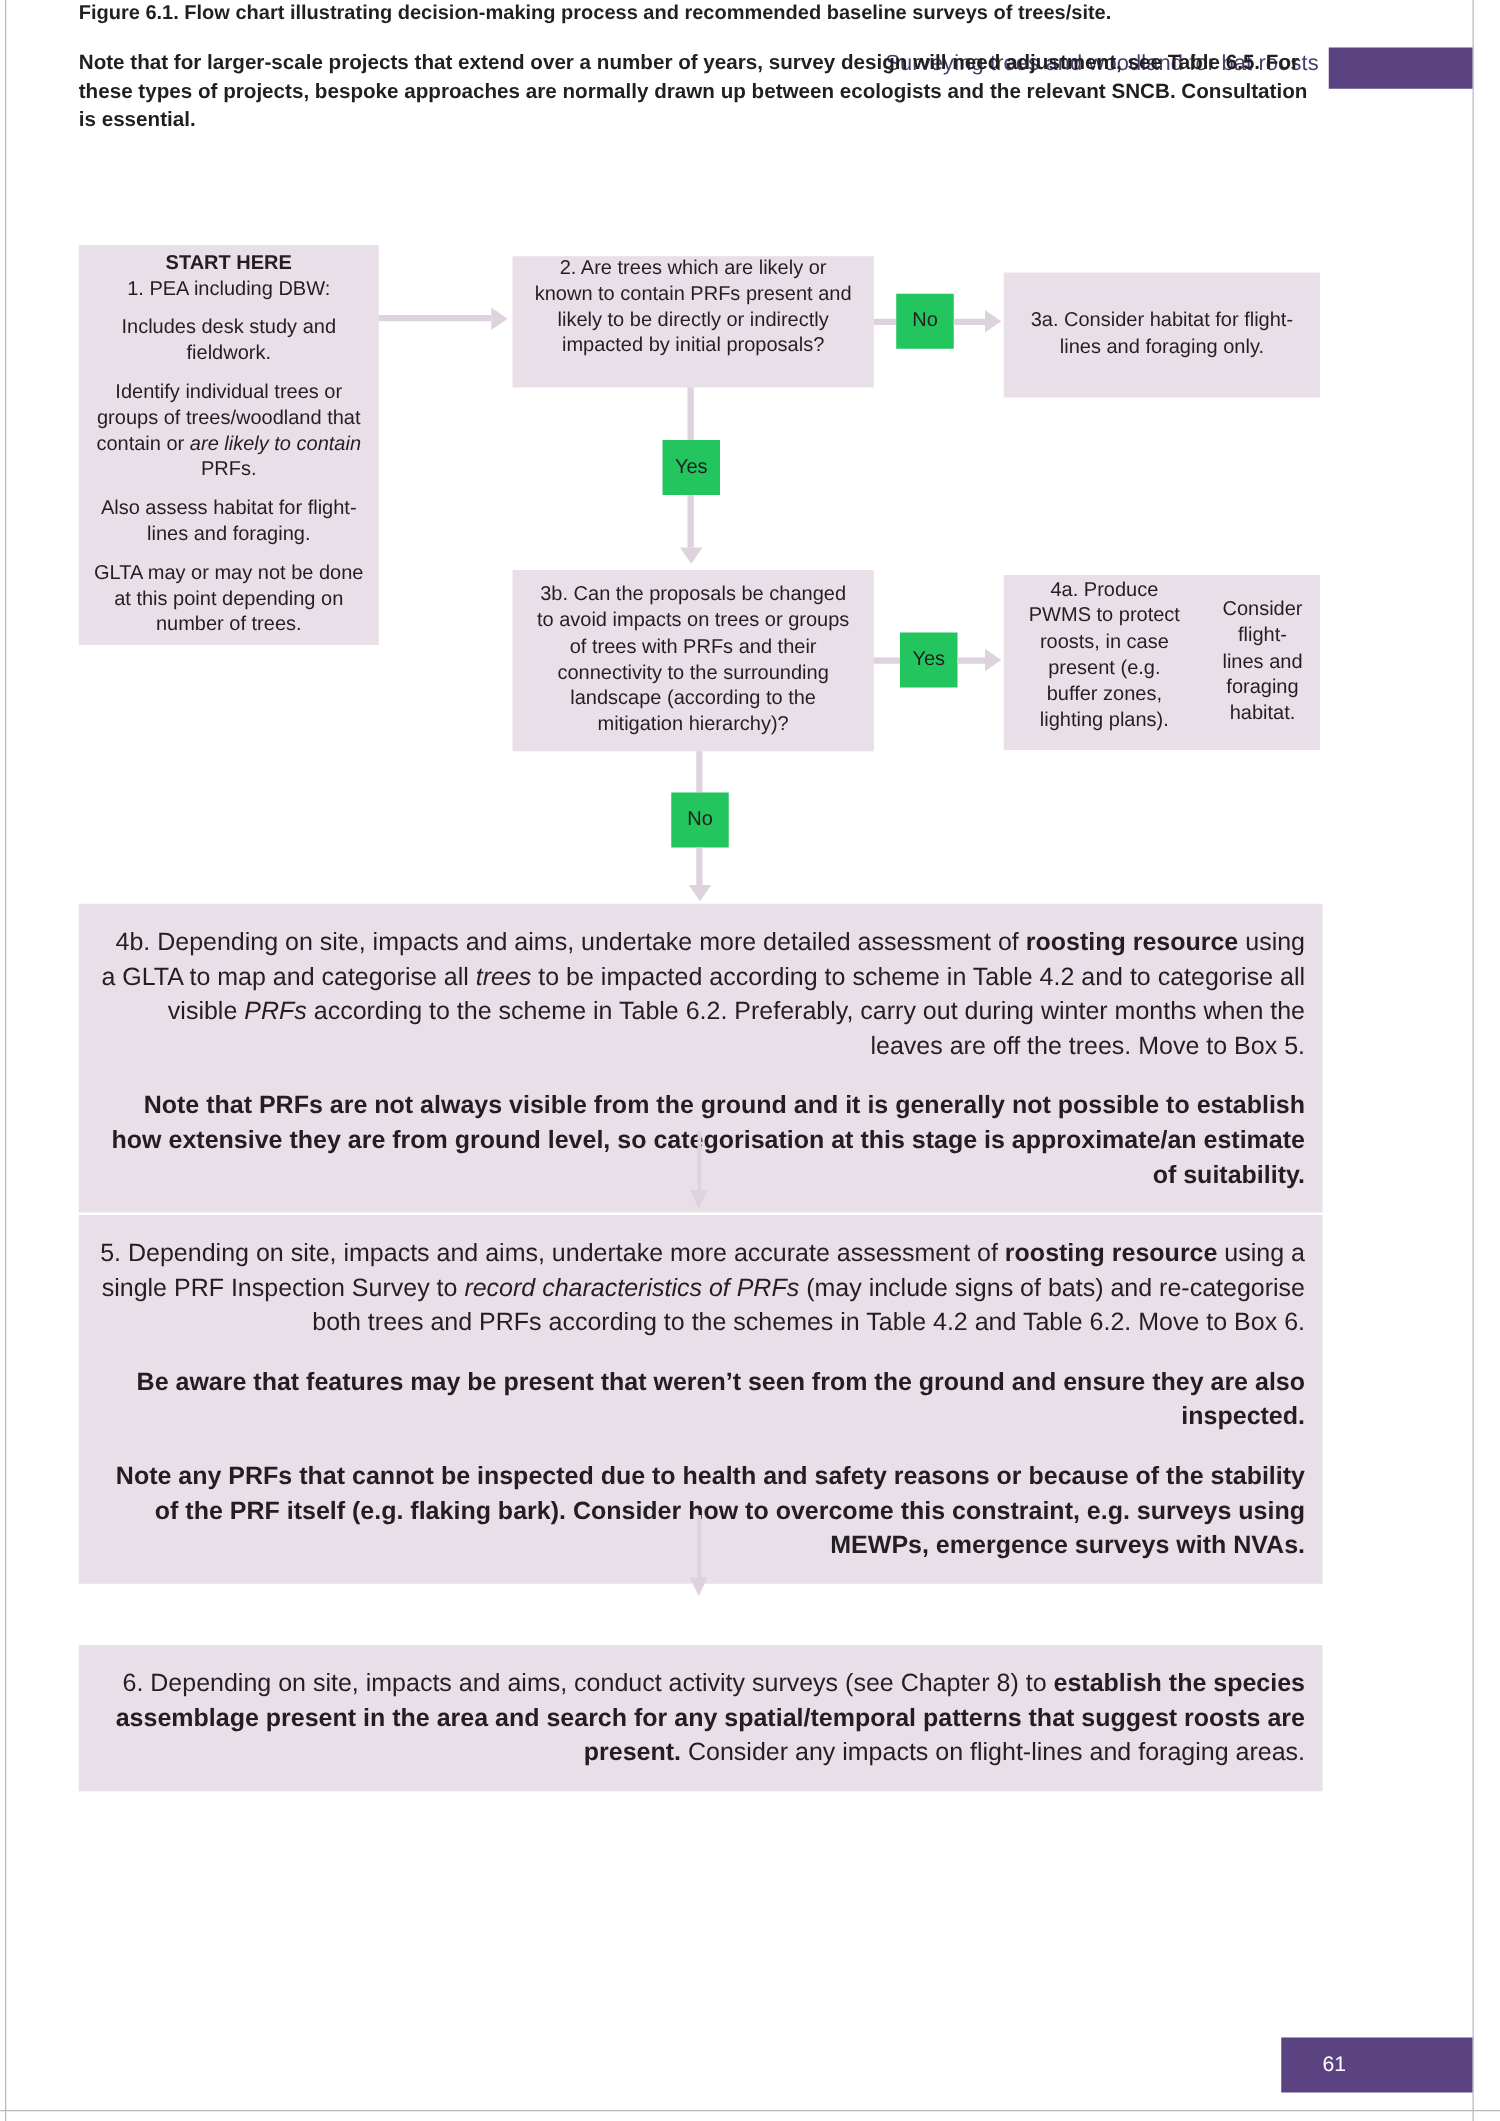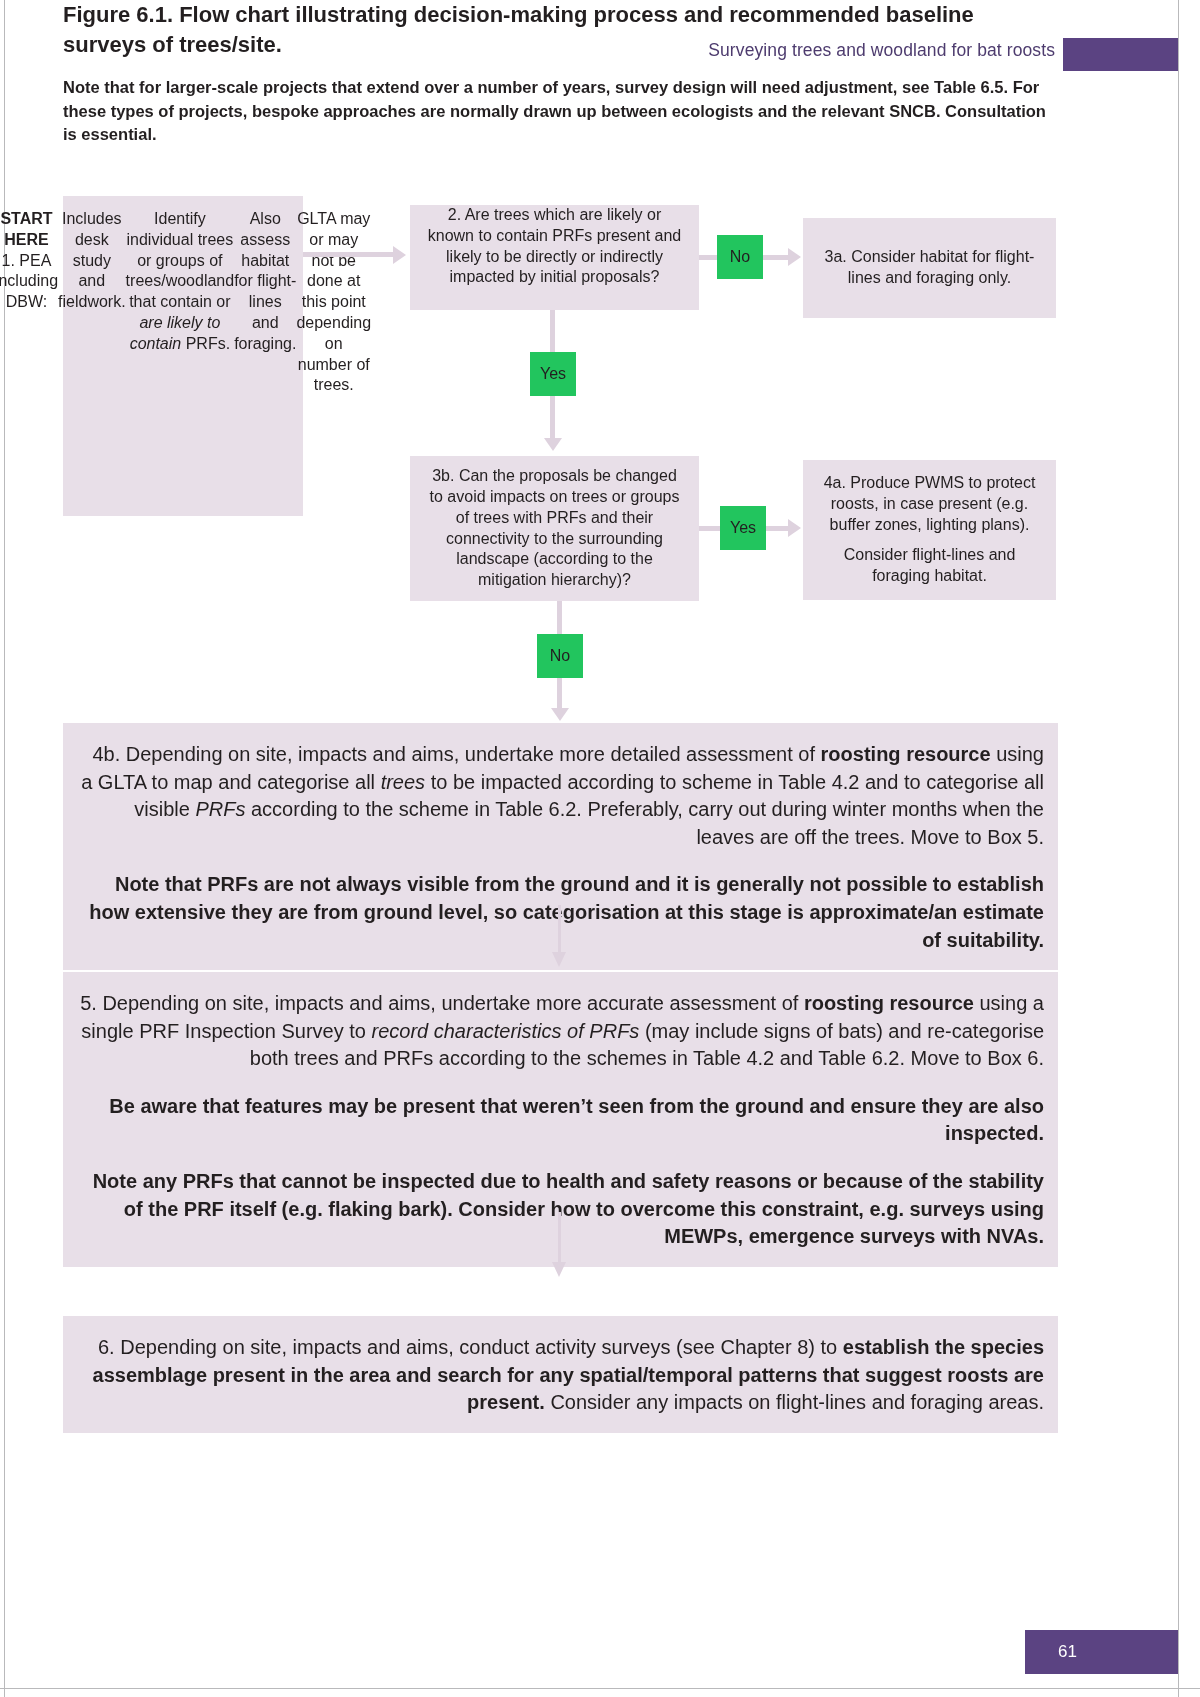--- a/index.html
+++ b/index.html
@@ -42,21 +42,21 @@
   }
 
   
   .intro {
     position: absolute;
     left: 63px;
     width: 995px;
   }
   .intro .fig-caption {
     top: 0;
-    font-size: 22px;
+    font-size: 16px;
     font-weight: bold;
     line-height: 1.35;
   }
   .intro .fig-note {
     margin-top: 17px;
     font-size: 16.5px;
     font-weight: bold;
     line-height: 1.42;
   }
 
@@ -79,23 +79,23 @@
 
   .node .pad {
     padding: 0 14px;
   }
 
   
   .box-start {
     left: 63px;  top: 196px;
     width: 240px; height: 320px;
     font-size: 16px;
-    display: flex; flex-direction: row;
+    display: flex; flex-direction: column;
     justify-content: center;
-    padding: 13px 8px;
+    padding: 3px 8px;
   }
   .box-start p { margin-bottom: 10px; }
   .box-start p:last-child { margin-bottom: 0; }
   .box-start .start-here { font-weight: bold; }
 
   .box-q2 {
     left: 410px; top: 205px;
     width: 289px; height: 105px;
     font-size: 16px;
     display: flex; align-items: flex-start; justify-content: center;
@@ -112,21 +112,21 @@
     left: 410px; top: 456px;
     width: 289px; height: 145px;
     font-size: 16px;
     display: flex; align-items: center; justify-content: center;
   }
 
   .box-4a {
     left: 803px; top: 460px;
     width: 253px; height: 140px;
     font-size: 16px;
-    display: flex; flex-direction: column;
+    display: flex; flex-direction: row;
     align-items: center; justify-content: center;
   }
   .box-4a p { margin-bottom: 10px; }
   .box-4a p:last-child { margin-bottom: 0; }
 
   
   .chip {
     position: absolute;
     background: #22c55e;
     font-size: 16px;

